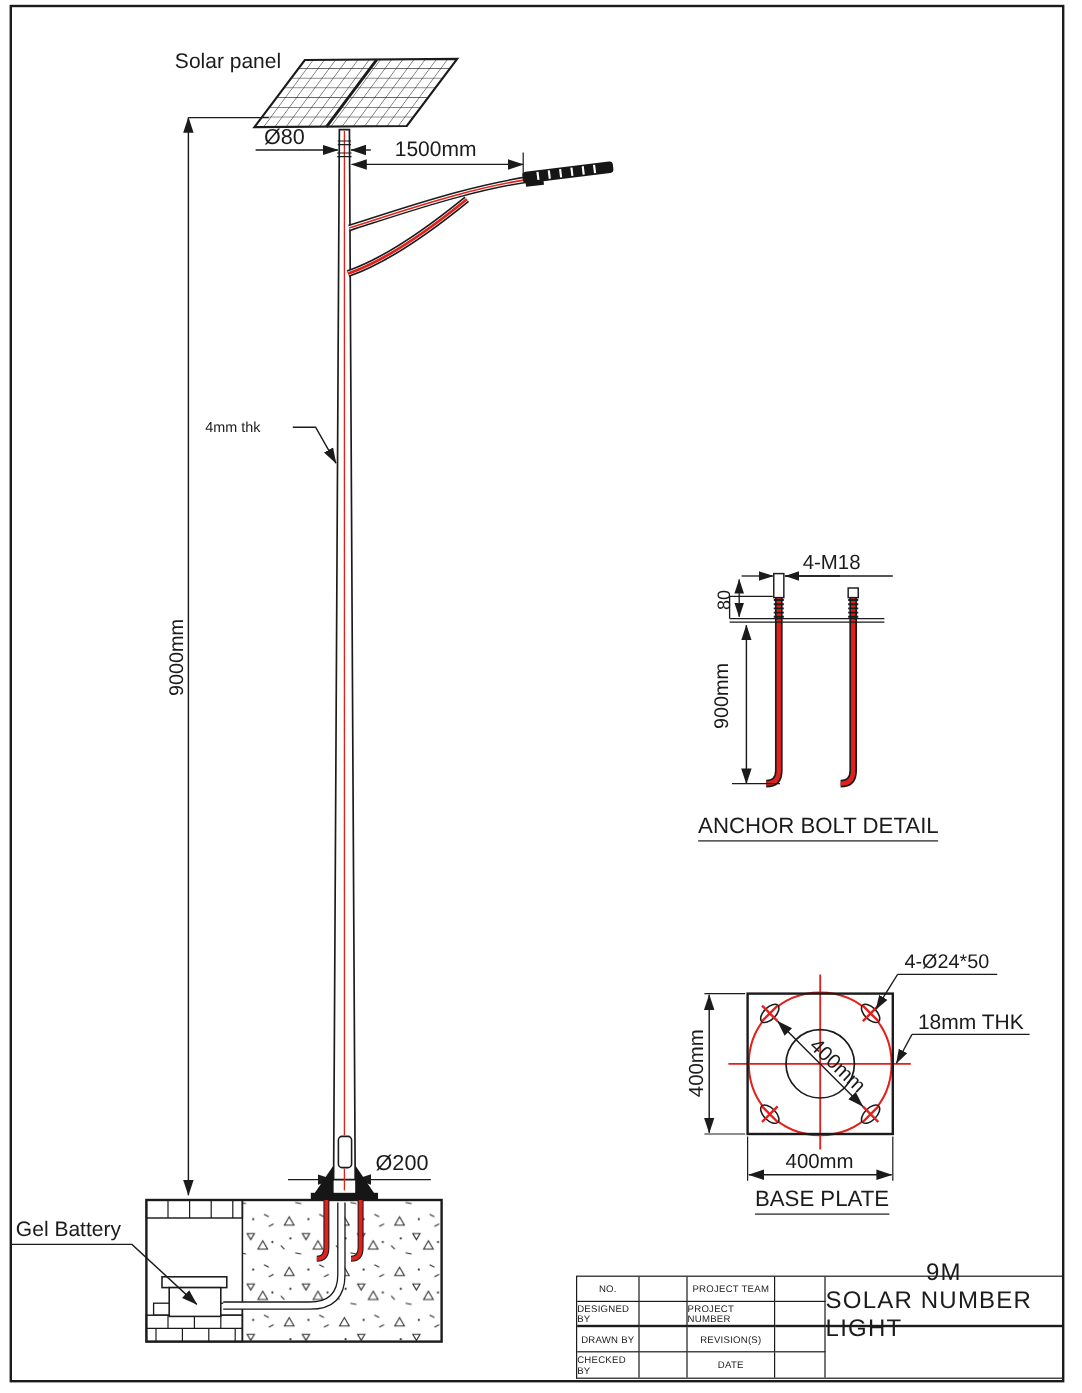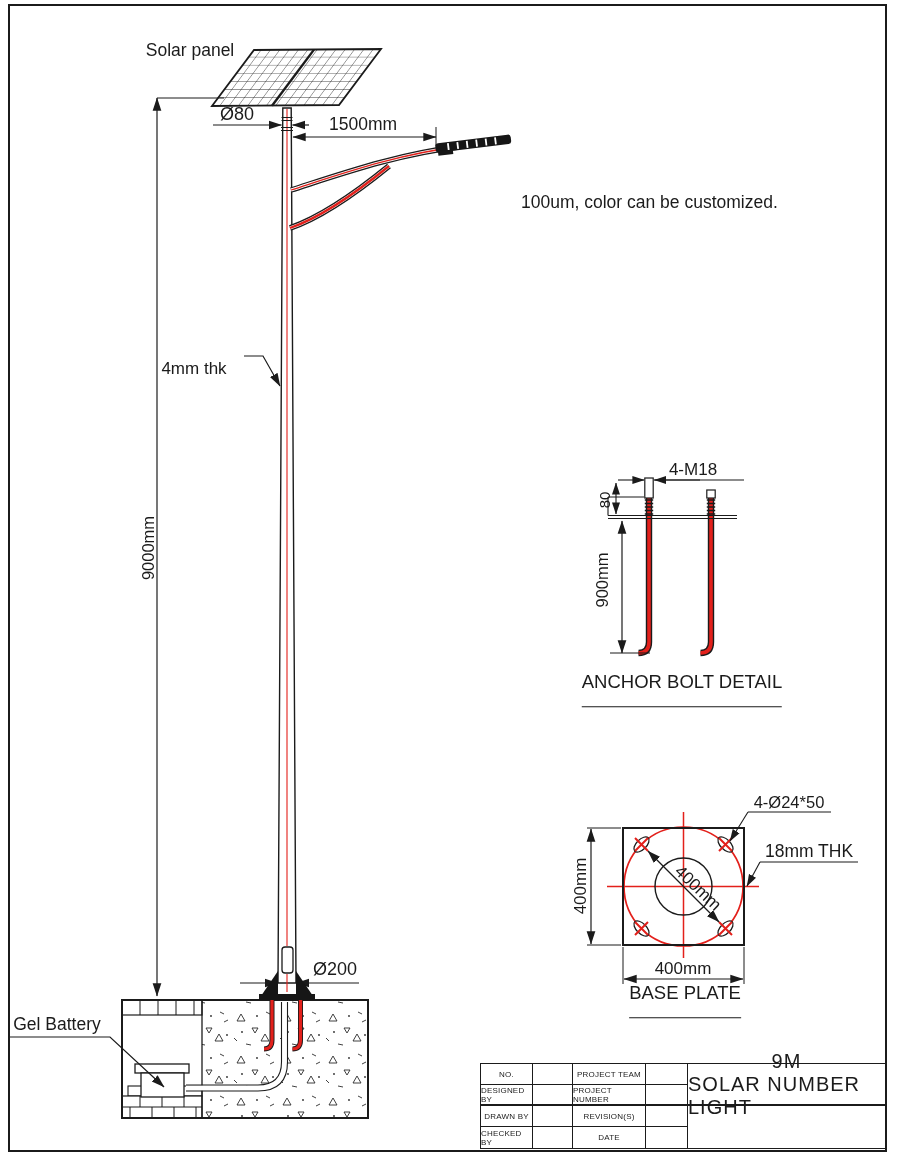--- a/index.html
+++ b/index.html
@@ -5,21 +5,21 @@
   html,body{margin:0;padding:0;background:#fff;}
   .page{position:relative;width:902px;height:1161px;background:#fff;overflow:hidden;
         font-family:"Liberation Sans", sans-serif;color:#1b1b1b;
         border-right:2px solid #dfe6df;}
   .frame{position:absolute;left:8px;top:4px;width:875px;height:1144px;border:2px solid #1b1b1b;}
   svg.art{position:absolute;left:0;top:0;}
   .lbl{position:absolute;white-space:nowrap;transform:translate(-50%,-50%);
        font-size:17px;color:#1b1b1b;line-height:1;}
   .rot90{transform:translate(-50%,-50%) rotate(-90deg);}
   .rot45{transform:translate(-50%,-50%) rotate(43.5deg);}
-  .underl{border-bottom:1.8px solid #1b1b1b;padding-bottom:14px;}
+  .underl{border-bottom:1.8px solid #1b1b1b;padding-bottom:2px;}
   .notes{position:absolute;left:521px;top:191px;font-size:17.5px;line-height:22.5px;}
   
   .tblock{position:absolute;left:480px;top:1063px;width:406px;height:86px;
           border:1.6px solid #1b1b1b;display:grid;box-sizing:border-box;
           grid-template-columns:52px 40px 73px 42px 1fr;
           grid-template-rows:repeat(4,1fr);}
   .tb-cell{border-right:1.3px solid #1b1b1b;border-bottom:1.3px solid #1b1b1b;
            display:flex;align-items:center;justify-content:center;
            font-size:8px;font-weight:400;letter-spacing:.2px;box-sizing:border-box;}
   .tb-thick{border-bottom:2.6px solid #1b1b1b;}
@@ -182,27 +182,26 @@
       <path d="M748,812 H831" stroke="#1b1b1b" stroke-width="1.1"></path>
       <line x1="748" y1="812" x2="730" y2="841" stroke="#1b1b1b" stroke-width="1.1" marker-end="url(#arr)"></line>
       <path d="M760,862 H858" stroke="#1b1b1b" stroke-width="1.1"></path>
       <line x1="760" y1="862" x2="747" y2="886" stroke="#1b1b1b" stroke-width="1.1" marker-end="url(#arr)"></line>
     </g>
   </svg>
 
   <span class="lbl" style="left:190px;top:51px;font-size:17.5px">Solar panel</span>
   <span class="lbl" style="left:237px;top:114px;font-size:18px">Ø80</span>
   <span class="lbl" style="left:363px;top:125px;font-size:17.5px">1500mm</span>
-  <span class="lbl" style="left:194px;top:368px;font-size:17px">4mm thk</span>
+  <span class="lbl" style="left:194px;top:356px;font-size:12px">4mm thk</span>
   <span class="lbl rot90" style="left:148px;top:548px;font-size:16.5px">9000mm</span>
   <span class="lbl" style="left:335px;top:969px;font-size:18px">Ø200</span>
   <span class="lbl" style="left:57px;top:1025px;font-size:17.5px">Gel Battery</span>
 
   <div class="notes">
-    <div>100um, color can be customized.</div>
   </div>
 
   <span class="lbl" style="left:693px;top:469px;font-size:17px">4-M18</span>
   <span class="lbl rot90" style="left:604px;top:500px;font-size:15px">80</span>
   <span class="lbl rot90" style="left:602px;top:580px;font-size:16.5px">900mm</span>
   <span class="lbl underl" style="left:682px;top:690px;font-size:18.5px">ANCHOR BOLT DETAIL</span>
 
   <span class="lbl" style="left:789px;top:802px;font-size:16.5px">4-Ø24*50</span>
   <span class="lbl" style="left:809px;top:852px;font-size:17.5px">18mm THK</span>
   <span class="lbl rot90" style="left:580px;top:886px;font-size:17px">400mm</span>

